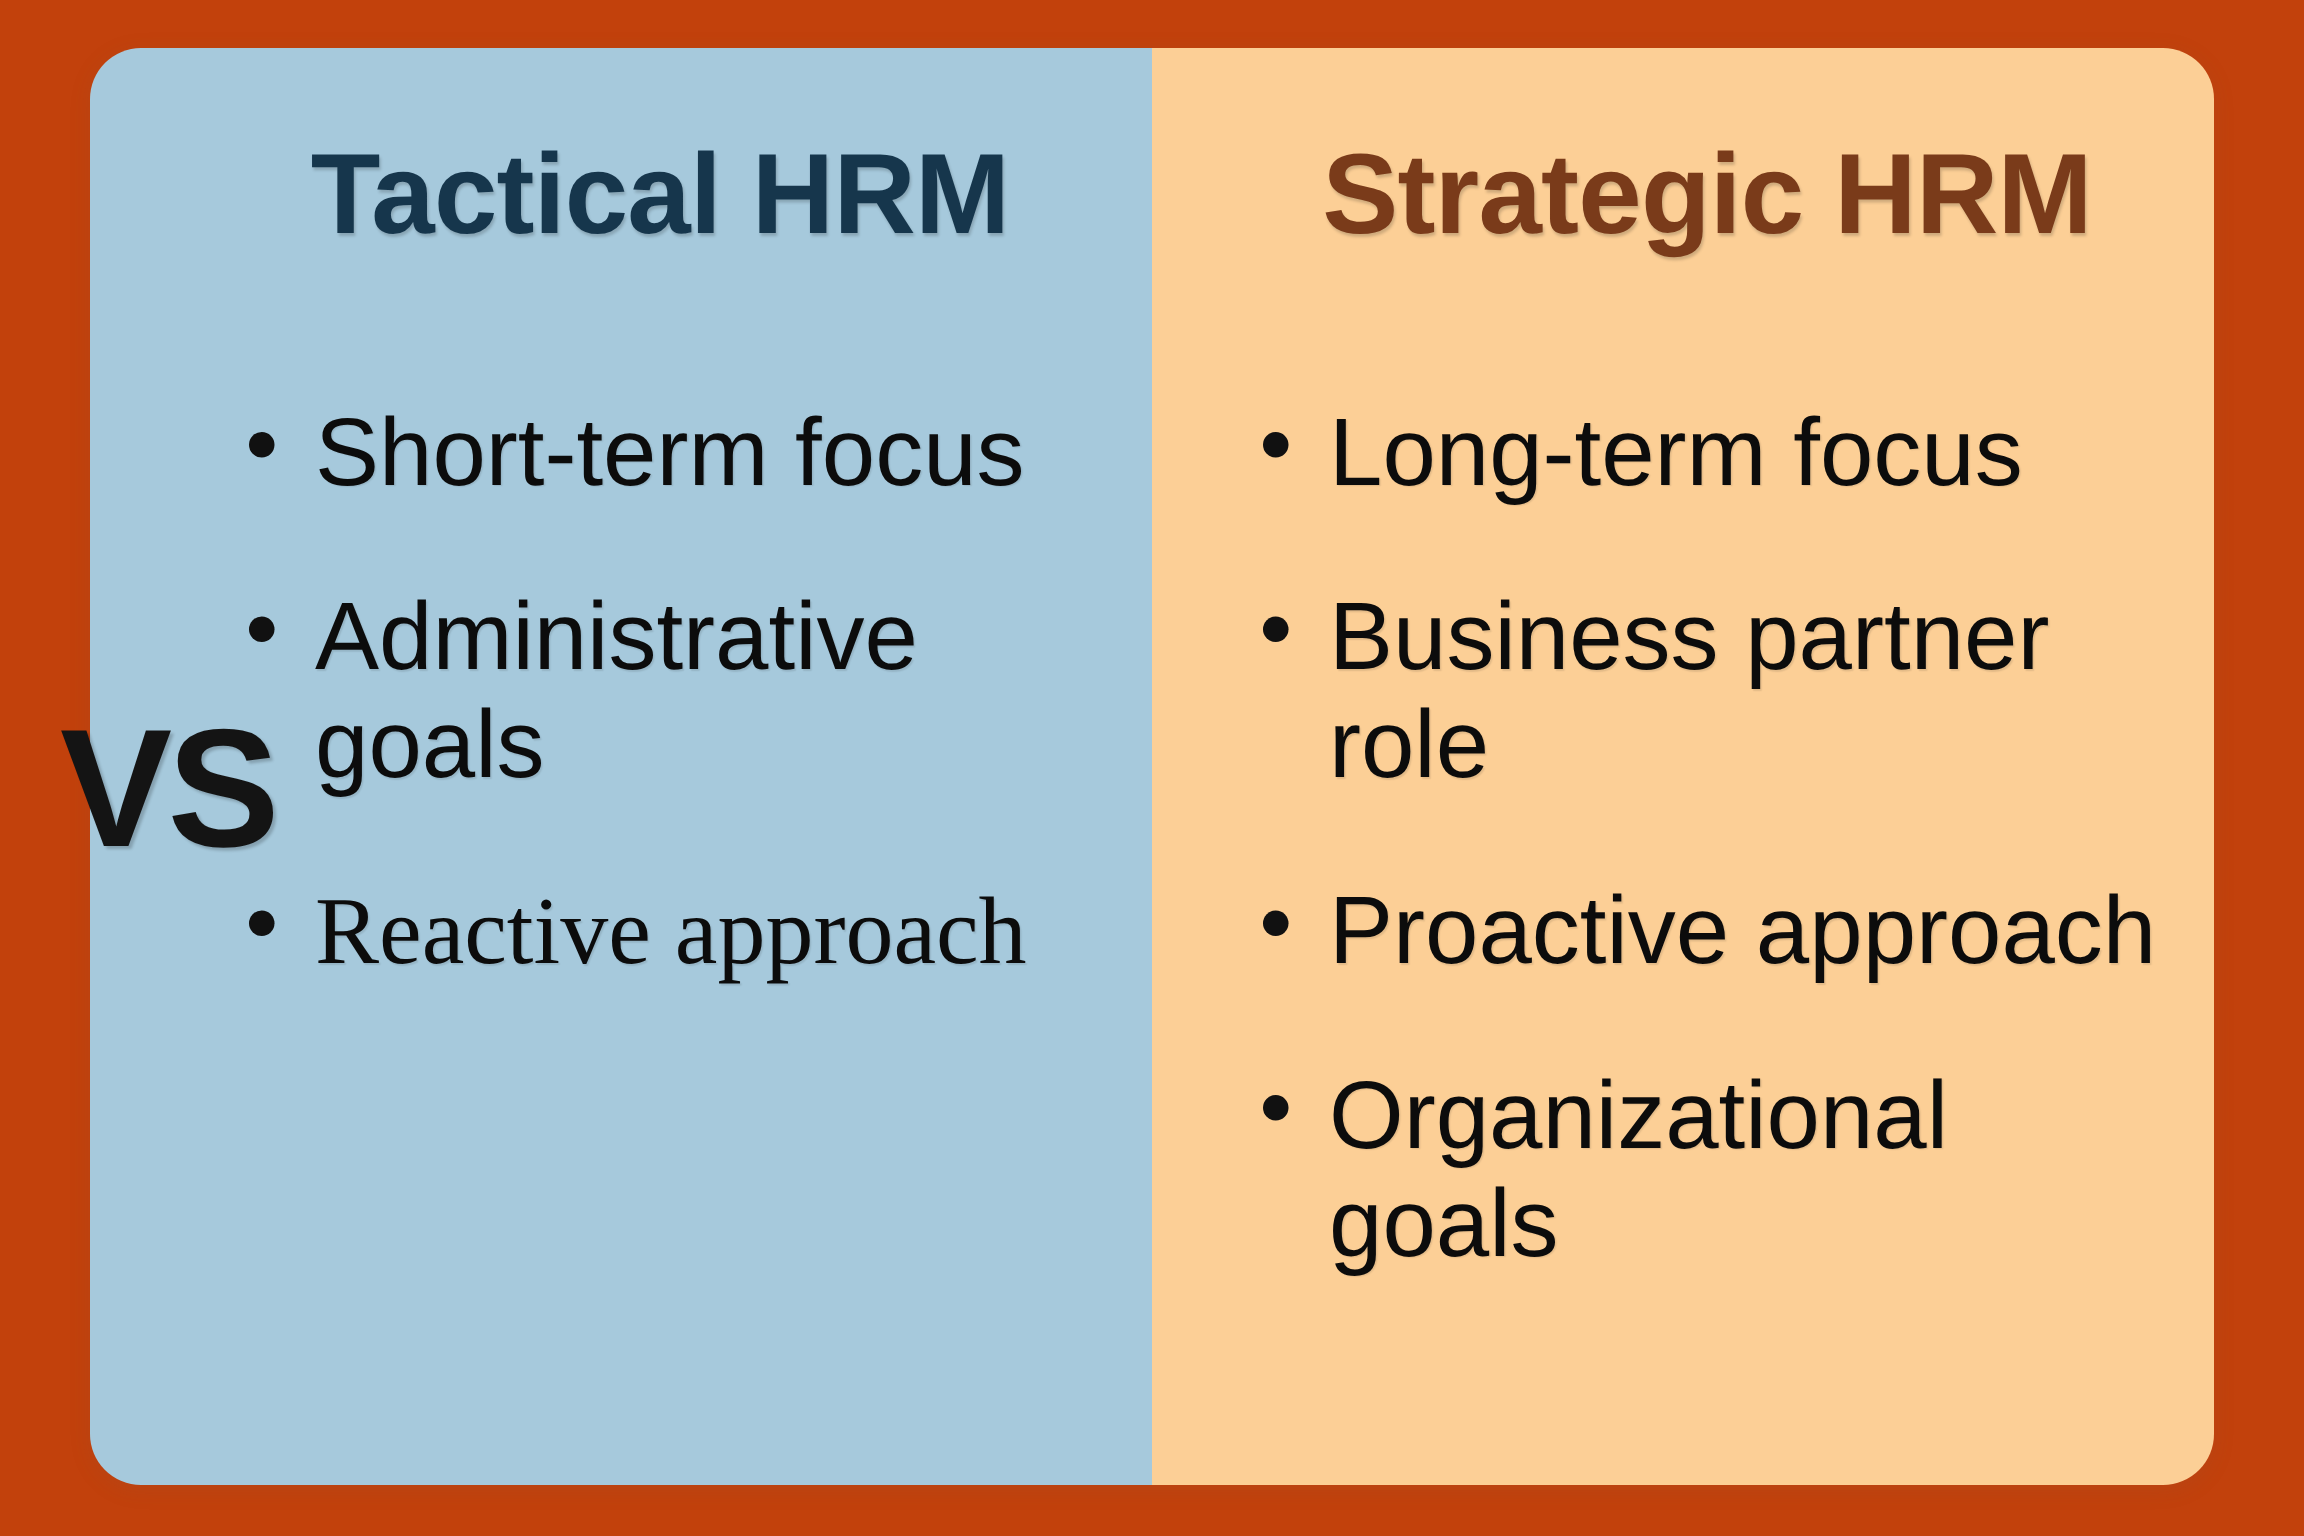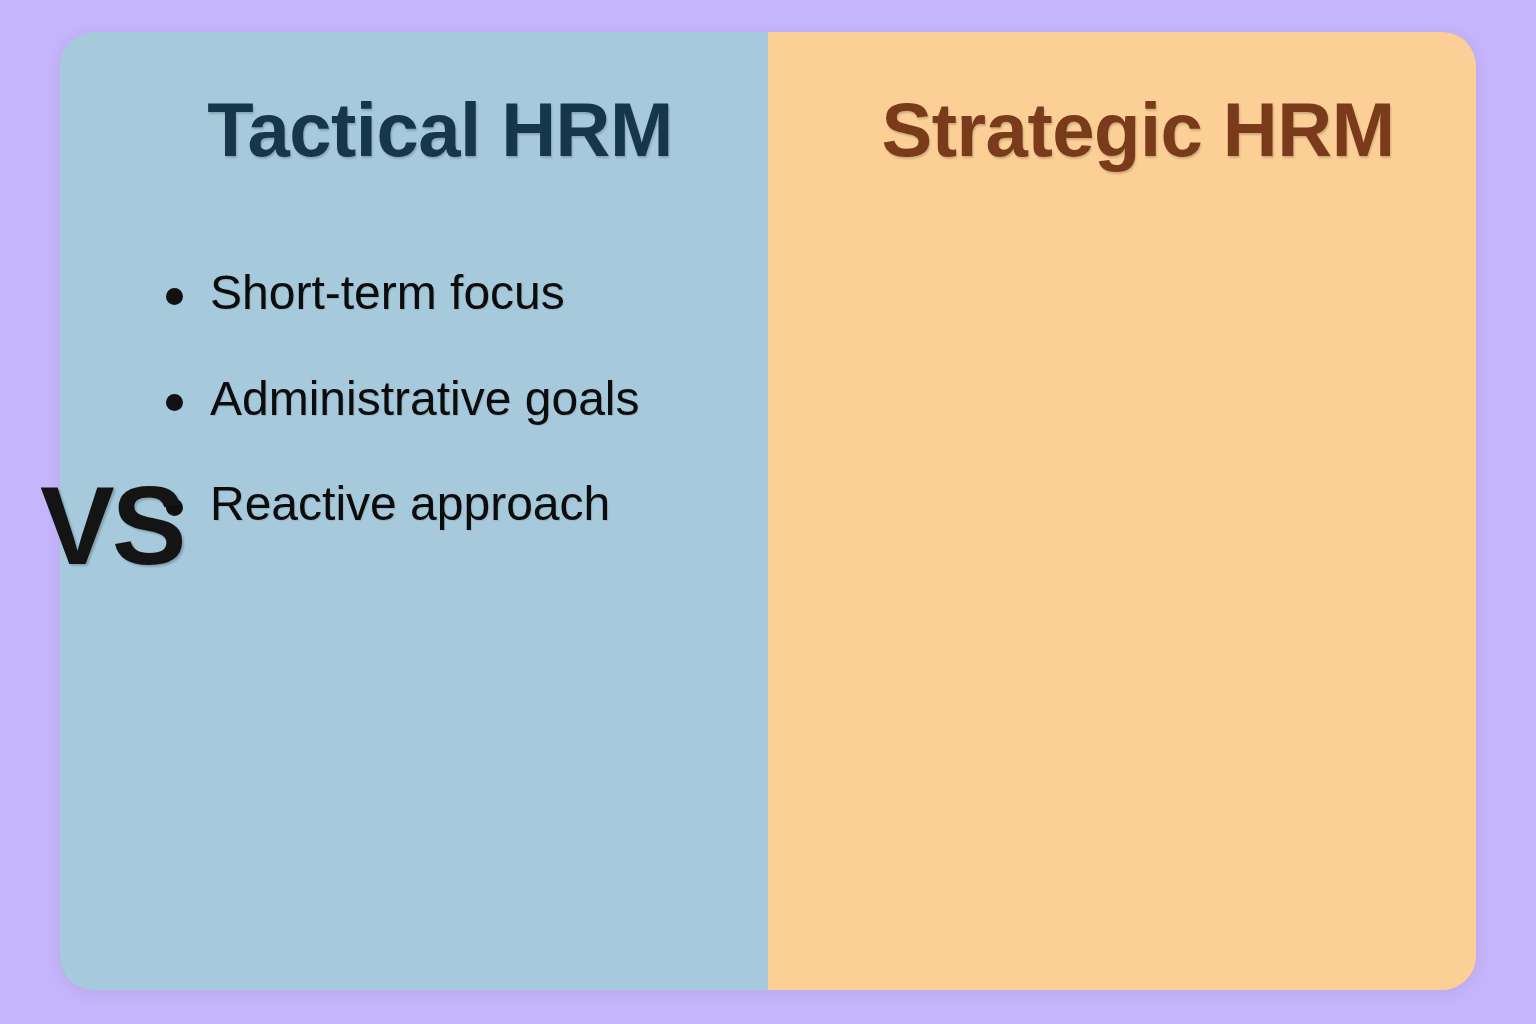--- a/index.html
+++ b/index.html
@@ -11,21 +11,21 @@
     height: 1024px;
     overflow: hidden;
     font-family: "Liberation Sans", sans-serif;
     background: #f5ebe0;
   }
 
   #stage {
     position: relative;
     width: 1536px;
     height: 1024px;
-    background: #c4b5fd;
+    background: #c2410c;
   }
 
   
   #comparison-card {
     position: absolute;
     left: 60px;
     top: 32px;
     width: 1416px;
     height: 958px;
     border-radius: 34px;
@@ -77,28 +77,28 @@
     list-style: none;
     margin: 0;
     padding: 0;
   }
   #panel-tactical .bullet-list { margin-top: 96px; }
   #panel-strategic .bullet-list { margin-top: 96px; }
 
   .bullet-item {
     position: relative;
     padding-left: 58px;
-    font-size: 48px;
+    font-size: 64px;
     line-height: 1.12;
     color: #0c0c0c;
     margin-bottom: 52px;
     white-space: pre-line;
     text-shadow: 1px 1px 1px rgba(0,0,0,0.10);
   }
-  #panel-tactical .bullet-item:nth-child(3) { margin-bottom: 56px; }
+  #panel-tactical .bullet-item:nth-child(3) { margin-bottom: 56px; font-family: Liberation Serif, serif; }
   .bullet-item::before {
     content: "";
     position: absolute;
     left: 14px;
     top: 22px;
     width: 17px;
     height: 17px;
     border-radius: 50%;
     background: #111111;
   }
@@ -133,19 +133,25 @@
       <ul class="bullet-list">
         <li class="bullet-item">Short-term focus</li>
         <li class="bullet-item">Administrative goals</li>
         <li class="bullet-item">Reactive approach</li>
       </ul>
     </div>
 
     <div class="panel" id="panel-strategic">
       <h1 class="panel-title">Strategic HRM</h1>
 
+      <ul class="bullet-list">
+        <li class="bullet-item">Long-term focus</li>
+        <li class="bullet-item">Business partner role</li>
+        <li class="bullet-item">Proactive approach</li>
+        <li class="bullet-item">Organizational goals</li>
+      </ul>
     </div>
 
   </div>
 
   <div id="vs-badge">VS</div>
 
 </div>
 
 </body></html>

